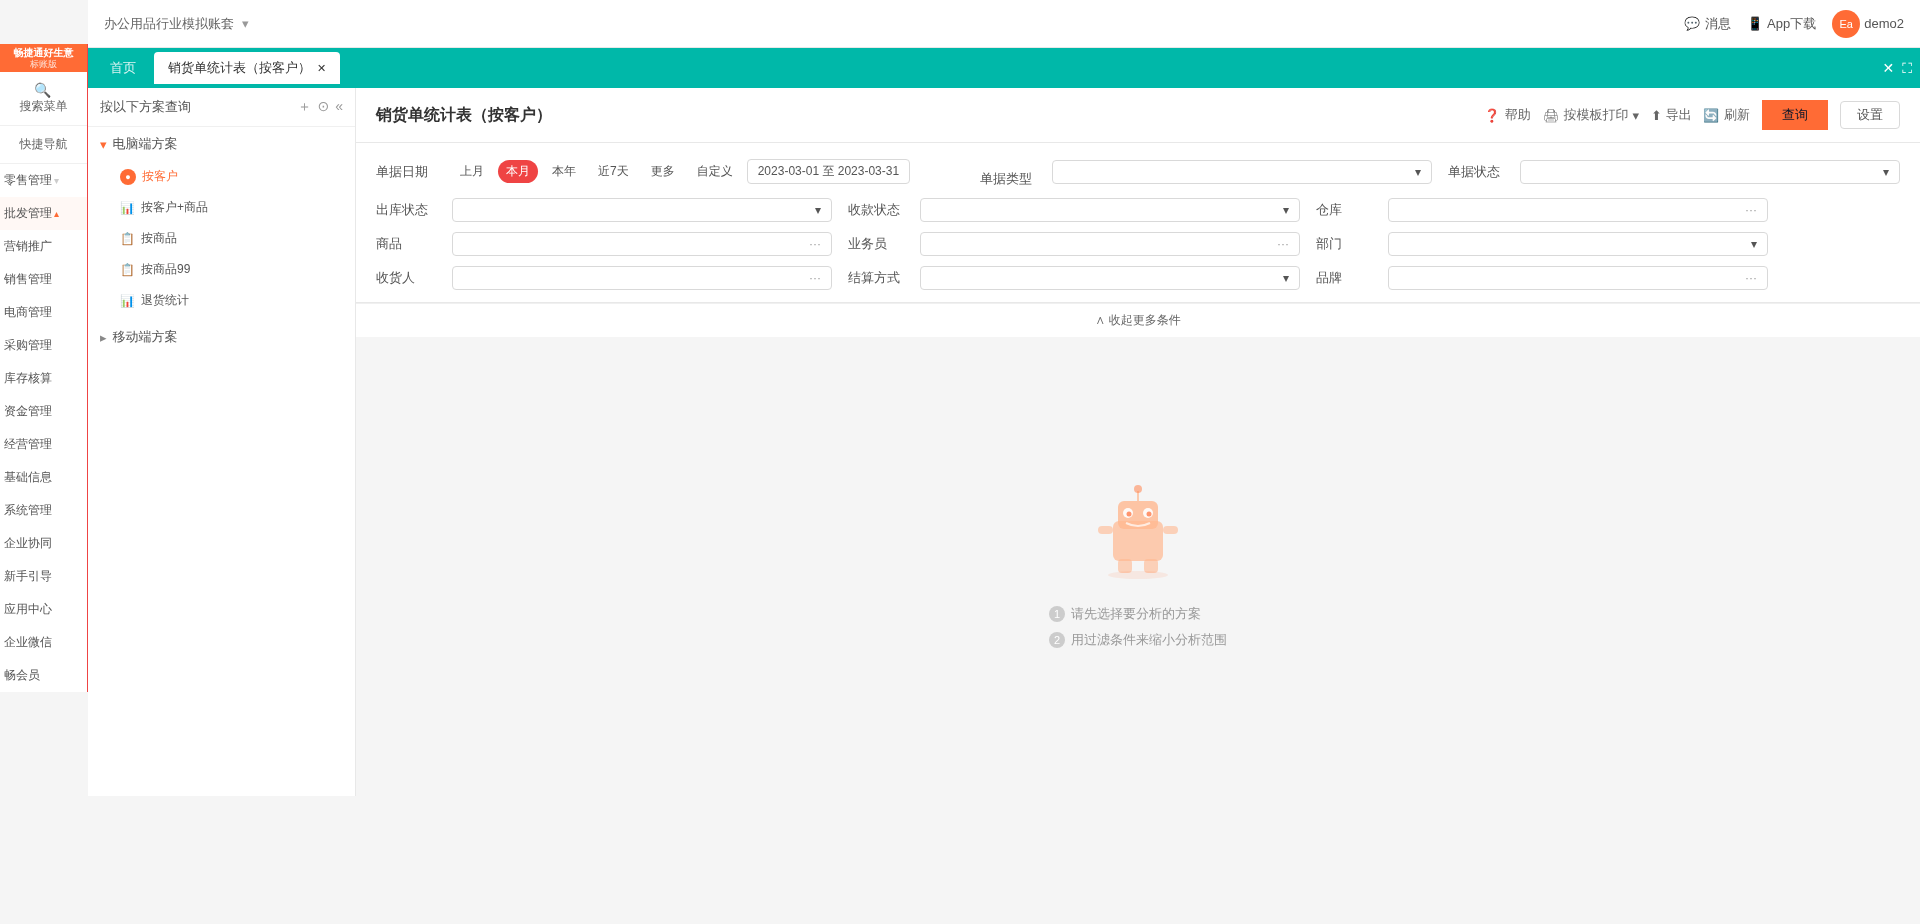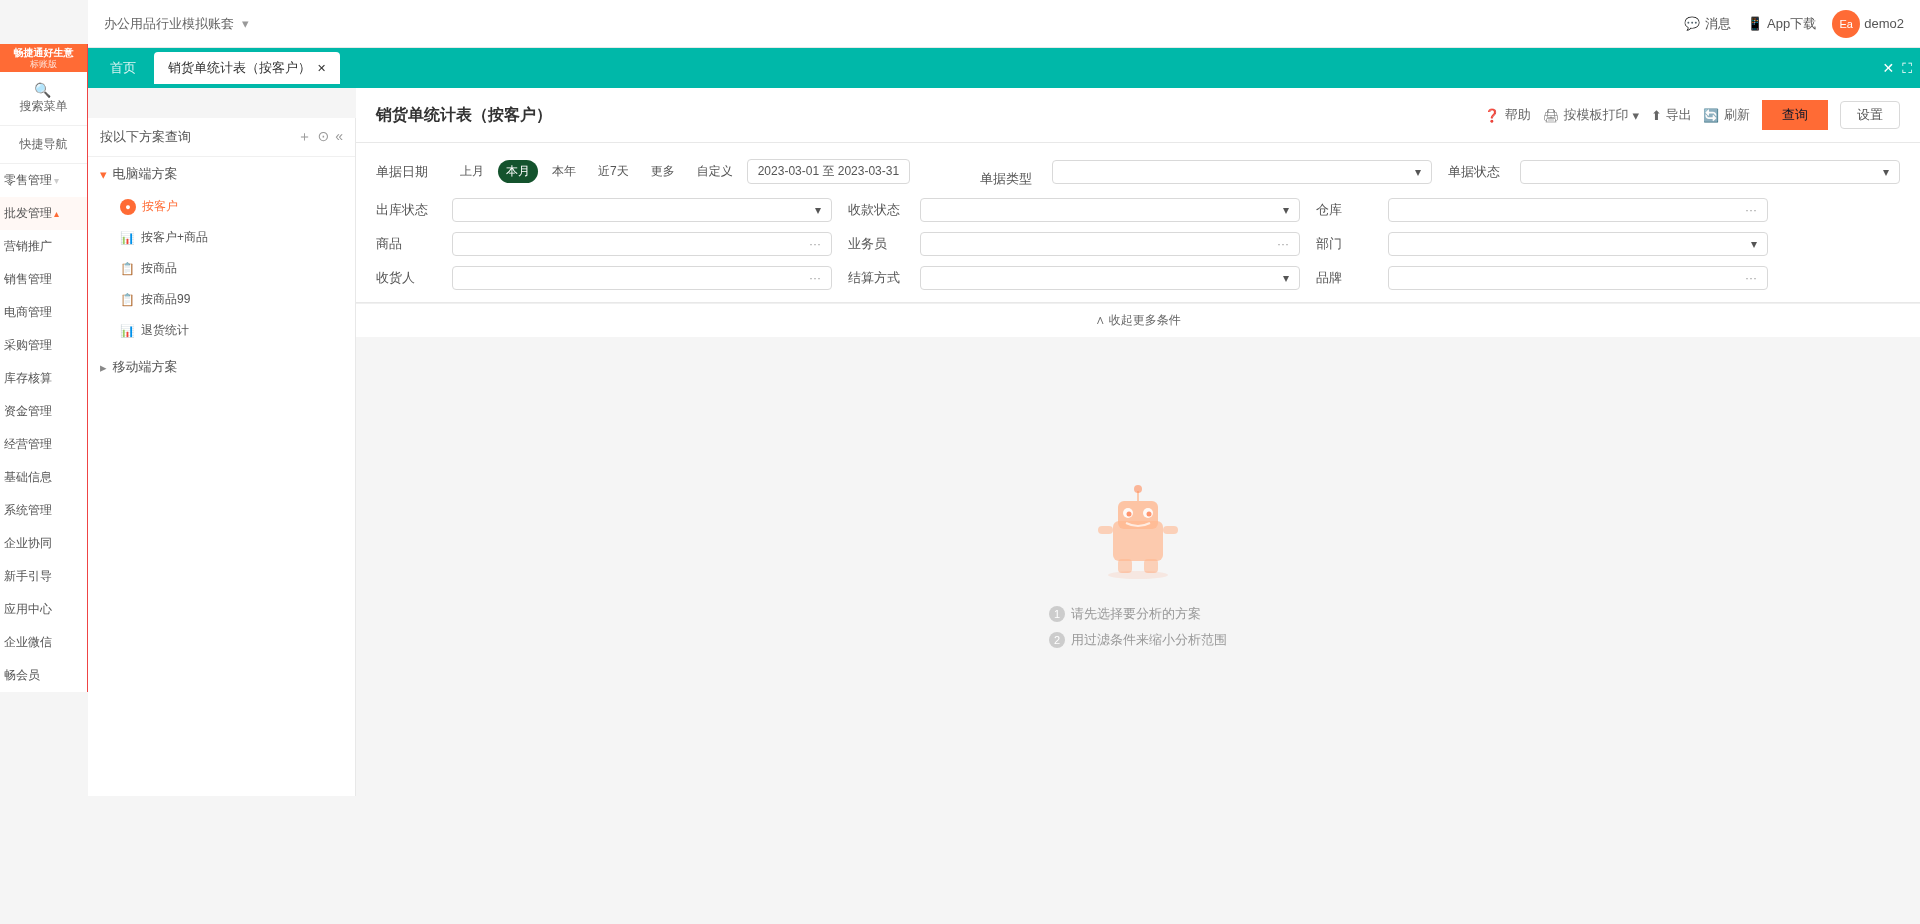--- a/index.html
+++ b/index.html
@@ -131,21 +131,20 @@
     }
 
     
     .left-panel {
       width: 268px;
       background: #fff;
       border-right: 1px solid #e8e8e8;
       display: flex;
       flex-direction: column;
       flex-shrink: 0;
-      margin-top: 30px;
     }
     .left-panel-header {
       padding: 10px 12px;
       display: flex;
       align-items: center;
       gap: 8px;
       border-bottom: 1px solid #f0f0f0;
       font-size: 13px;
       color: #555;
     }
@@ -272,21 +271,21 @@
     .date-btn {
       padding: 3px 8px;
       border-radius: 3px;
       border: none;
       background: transparent;
       cursor: pointer;
       font-size: 12px;
       color: #555;
     }
     .date-btn.active {
-      background: #14532d;
+      background: #ef4444;
       color: white;
       border-radius: 12px;
     }
     .date-range-input {
       border: 1px solid #d9d9d9;
       border-radius: 4px;
       padding: 3px 10px;
       font-size: 12px;
       color: #555;
       background: white;

